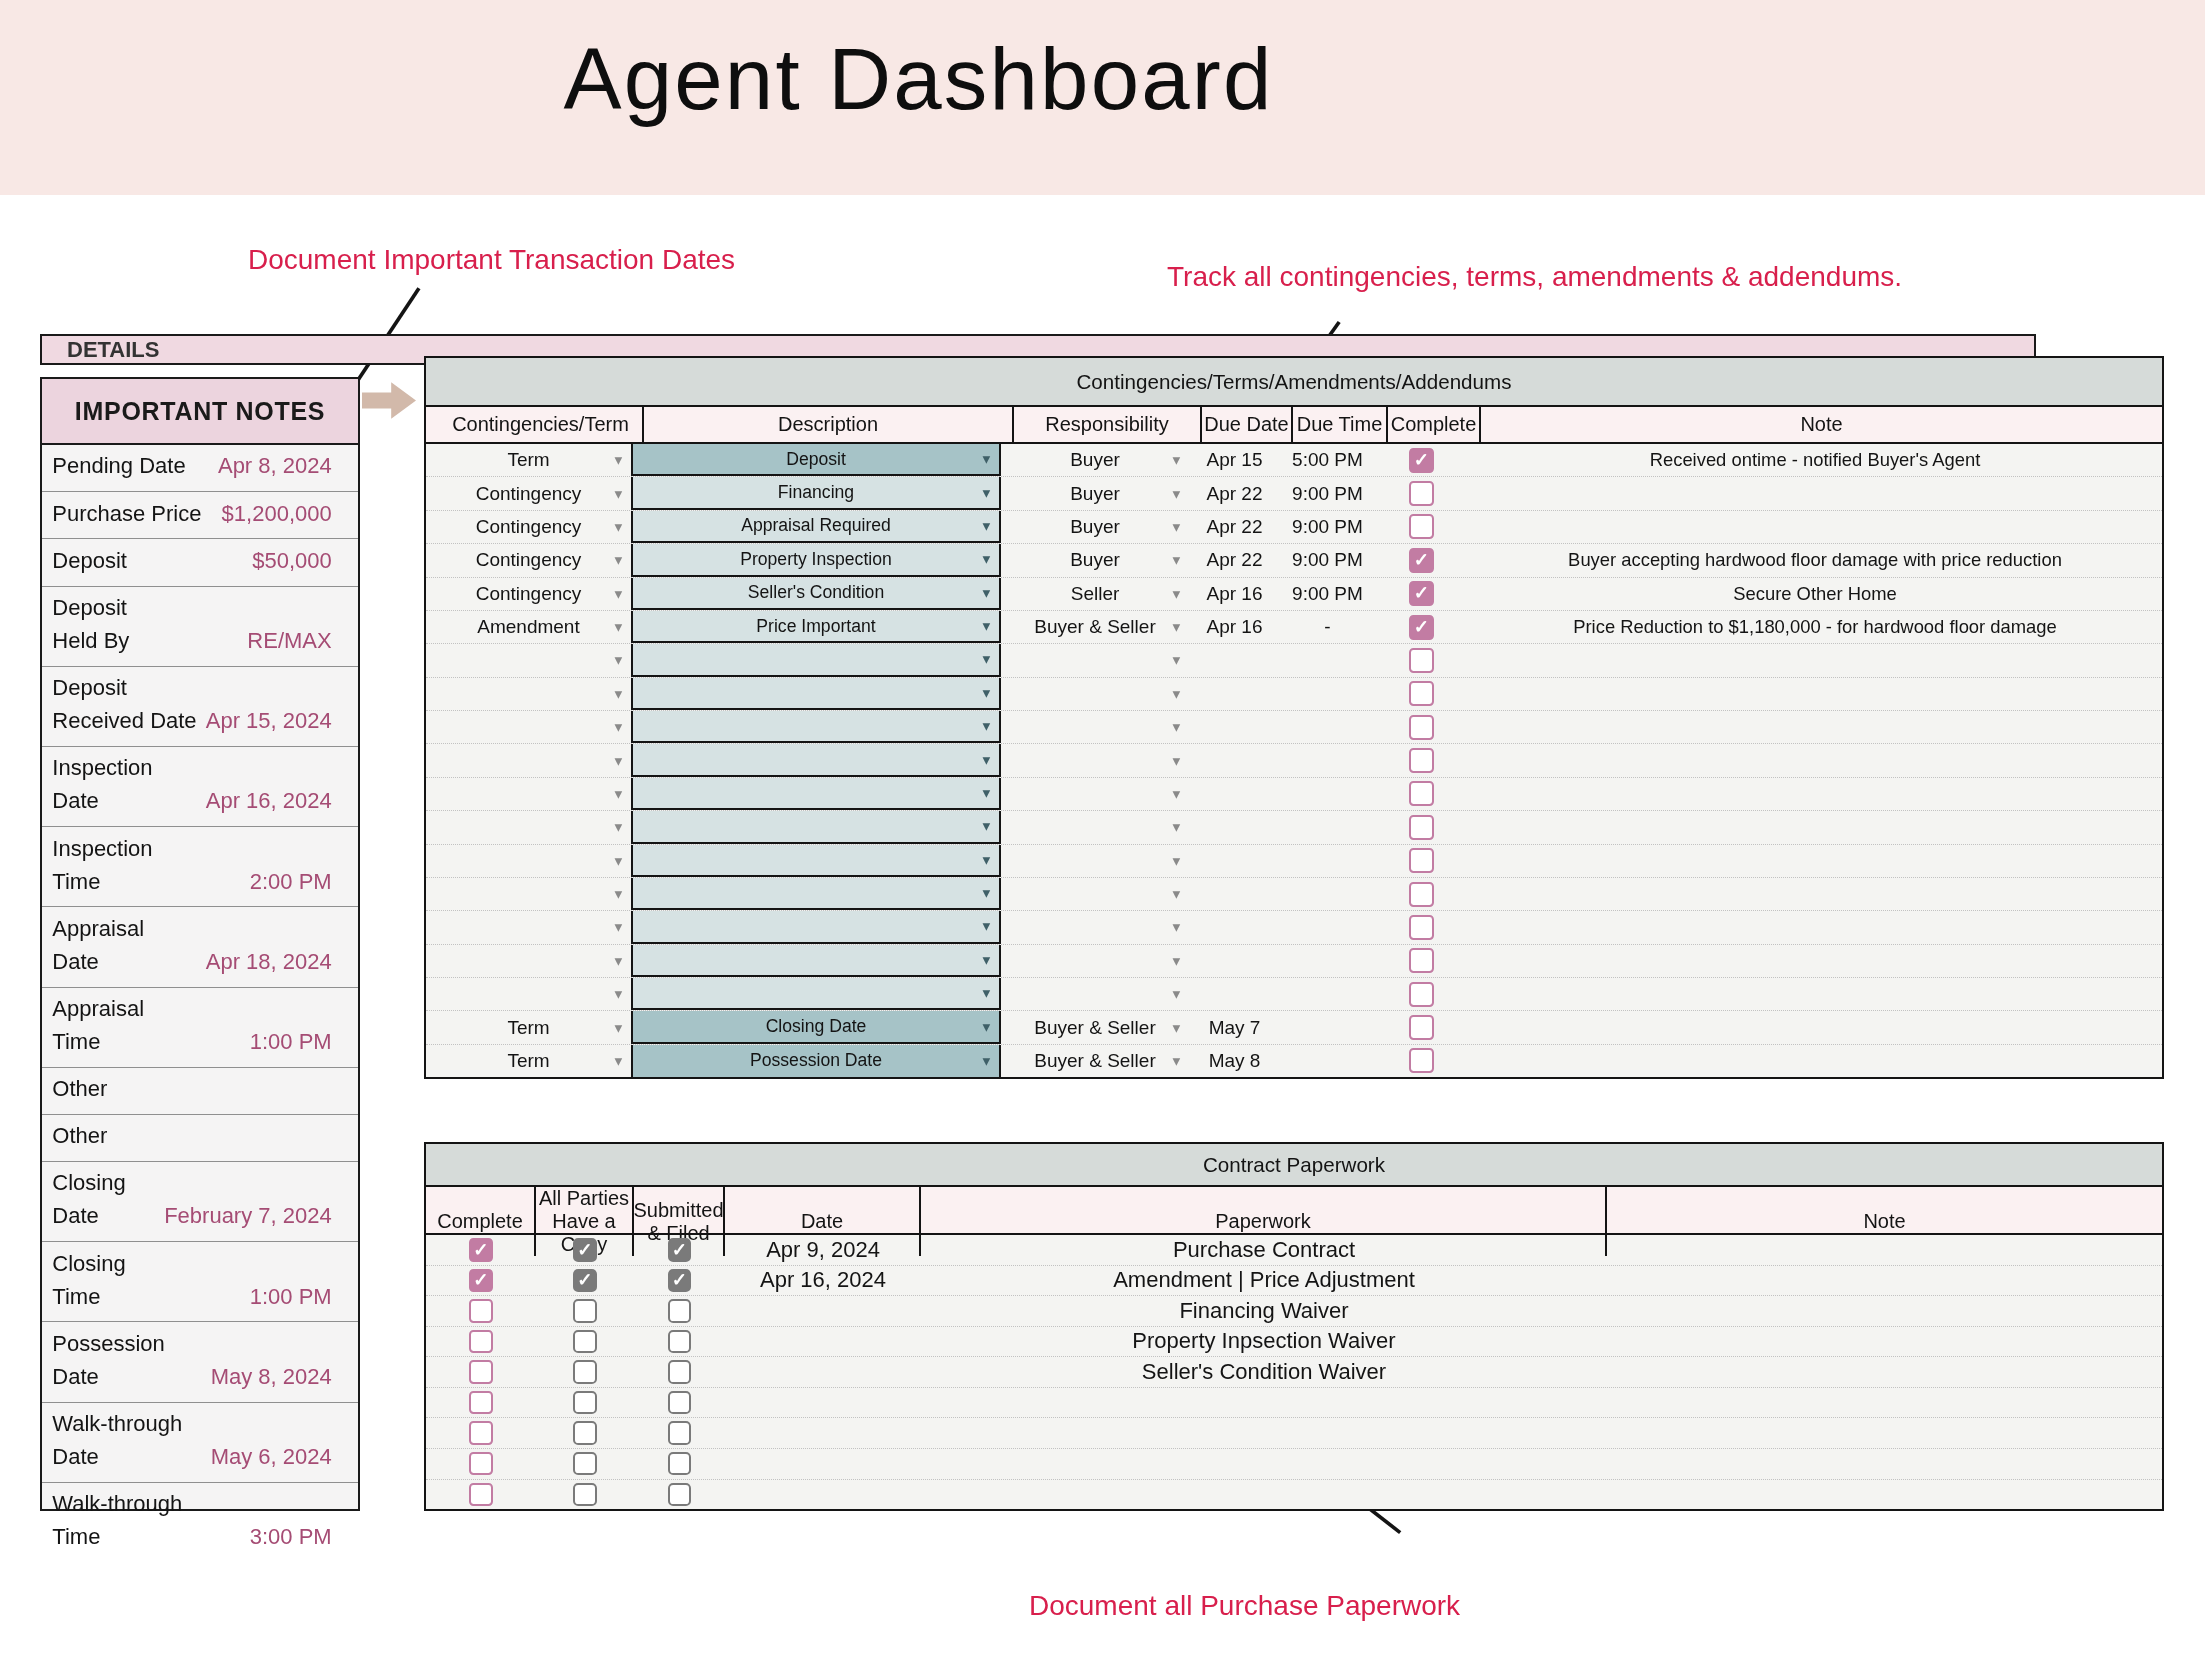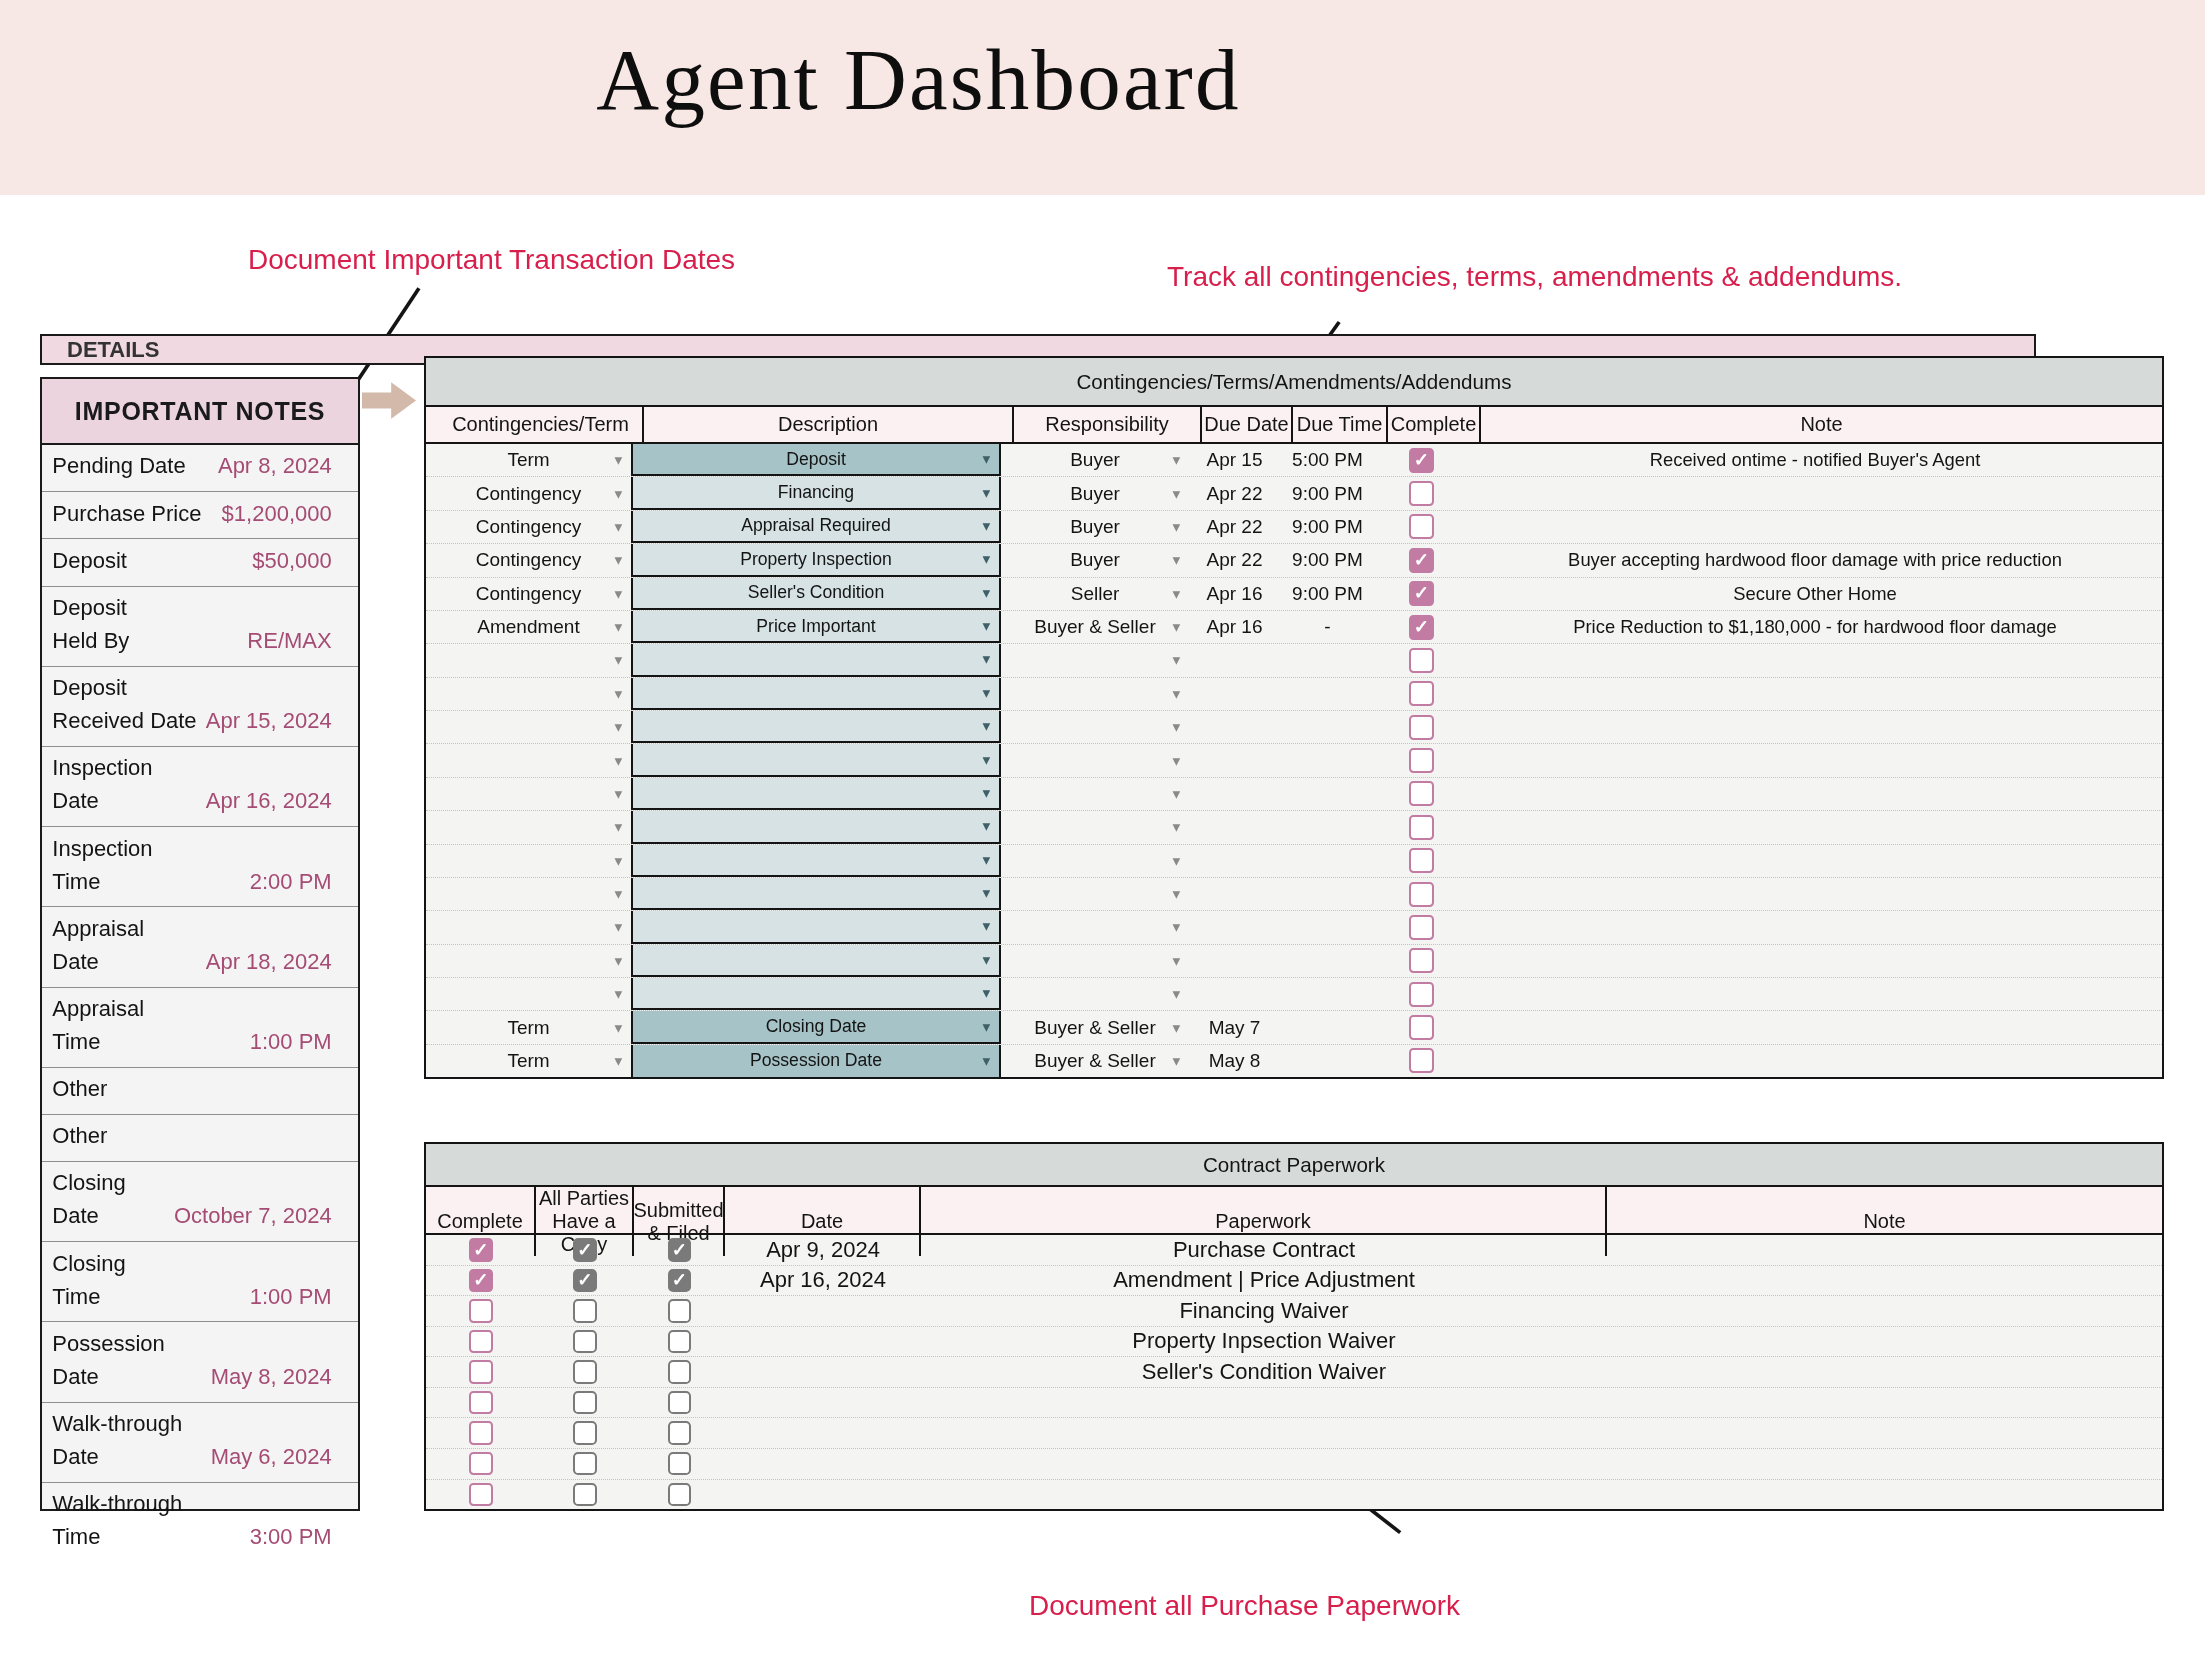--- a/index.html
+++ b/index.html
@@ -4,21 +4,21 @@
 <style>
   html,body{margin:0;padding:0;}
   body{
     width:2205px;height:1654px;position:relative;overflow:hidden;
     background:#ffffff;font-family:"Liberation Sans",sans-serif;color:#141414;
   }
   
   .header-band{position:absolute;left:0;top:0;width:2205px;height:195px;background:#F8E8E5;}
   .page-title{
     position:absolute;left:0;top:29px;width:1837px;text-align:center;
-    font-family:Liberation Serif, serif;font-size:87px;letter-spacing:2.2px;color:#0e0e0e;
+    font-family:Liberation Sans, sans-serif;font-size:87px;letter-spacing:2.2px;color:#0e0e0e;
   }
   
   .annotation{position:absolute;color:#D81F4C;font-size:28px;white-space:nowrap;}
   .anno-left{left:248px;top:244px;}
   .anno-right{left:1167px;top:261px;}
   .anno-bottom{left:1029px;top:1542px;margin-top:48px;}
   .arrow-overlay{position:absolute;left:0;top:0;width:2205px;height:1654px;pointer-events:none;}
   
   .details-bar{
     position:absolute;left:40px;top:334px;width:1996px;height:31px;box-sizing:border-box;
@@ -211,21 +211,21 @@
           <span>Other</span>
         </div>
         <div class="note-value"></div>
       </div>
 
       <div class="note-row">
         <div class="note-label">
           <span>Closing</span>
           <span>Date</span>
         </div>
-        <div class="note-value">October 7, 2024</div>
+        <div class="note-value">February 7, 2024</div>
       </div>
 
       <div class="note-row">
         <div class="note-label">
           <span>Closing</span>
           <span>Time</span>
         </div>
         <div class="note-value">1:00 PM</div>
       </div>
 

